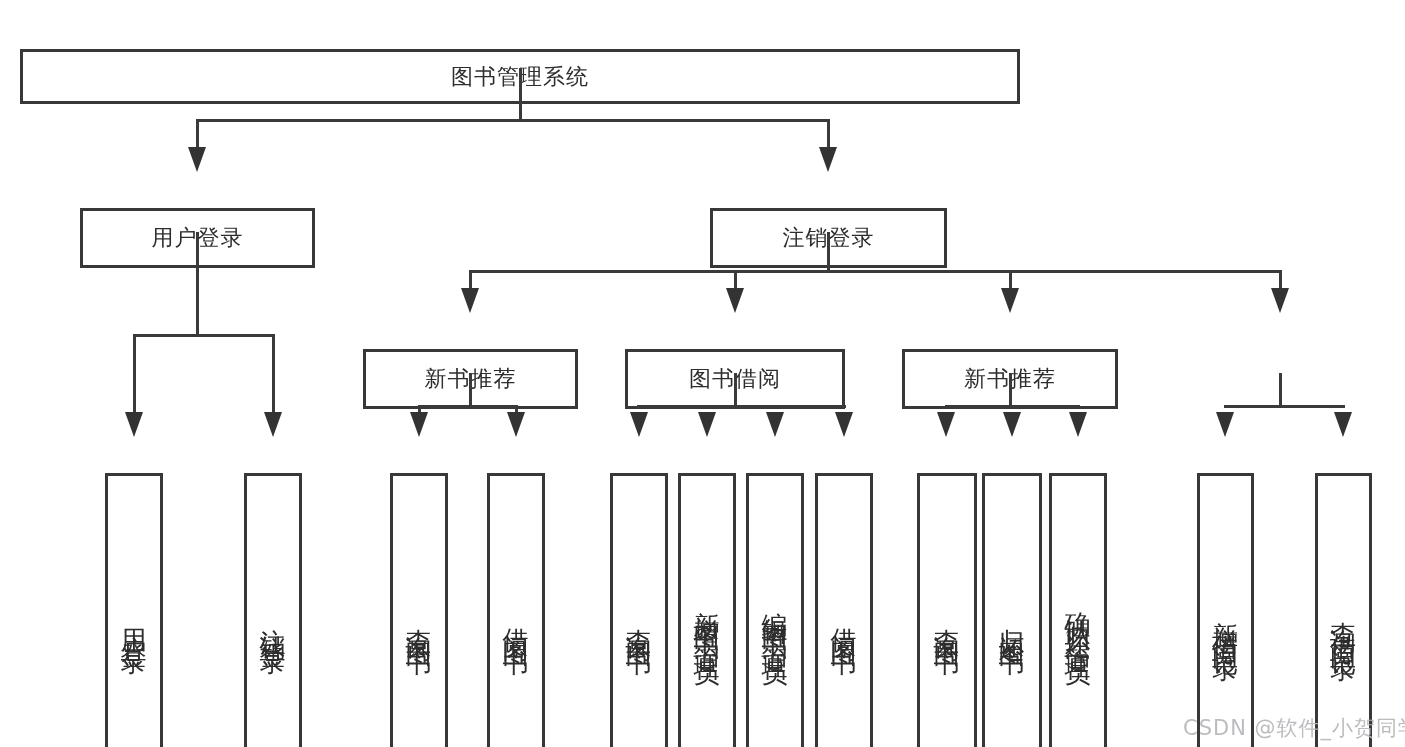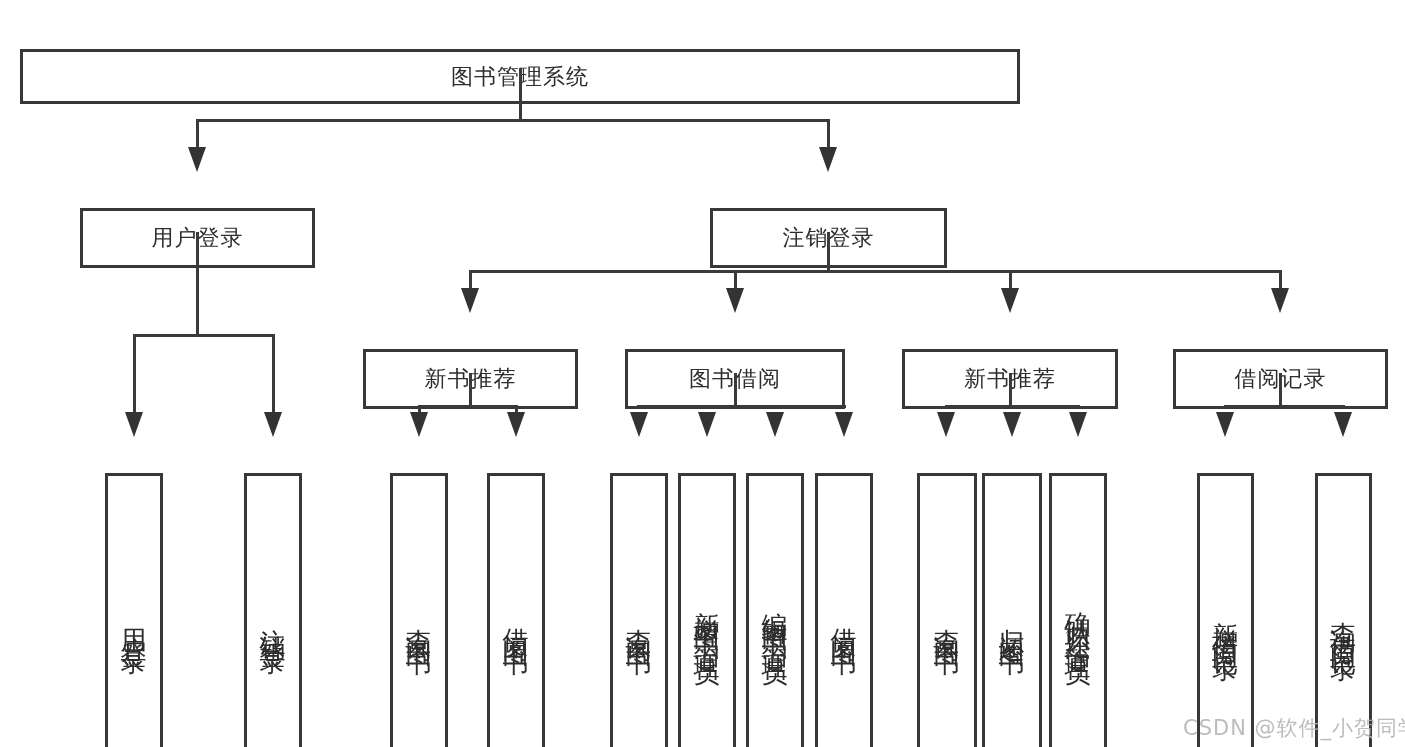--- a/index.html
+++ b/index.html
@@ -97,23 +97,20 @@
 
   <div class="node h-label" style="left:625px;top:313px;width:220px;height:60px;">
     <span>图书借阅</span>
   </div>
   <div class="node h-label" style="left:363px;top:313px;width:215px;height:60px;">
     <span>新书推荐</span>
   </div>
   <div class="node h-label" style="left:902px;top:313px;width:216px;height:60px;">
     <span>新书推荐</span>
   </div>
-  <div class="node h-label" style="left:1173px;top:313px;width:215px;height:60px;">
-    <span>借阅记录</span>
-  </div>
 
   <div class="line" style="left:468.5px;top:373px;width:3px;height:35px;"></div>
   <div class="line" style="left:417.5px;top:405px;width:100px;height:3px;"></div>
   <div class="line" style="left:417.5px;top:405px;width:3px;height:10px;"></div>
   <div class="arrow" style="left:410px;top:412px;"></div>
   <div class="line" style="left:514.5px;top:405px;width:3px;height:10px;"></div>
   <div class="arrow" style="left:507px;top:412px;"></div>
 
   <div class="line" style="left:733.5px;top:373px;width:3px;height:35px;"></div>
   <div class="line" style="left:637px;top:405px;width:209px;height:3px;"></div>

